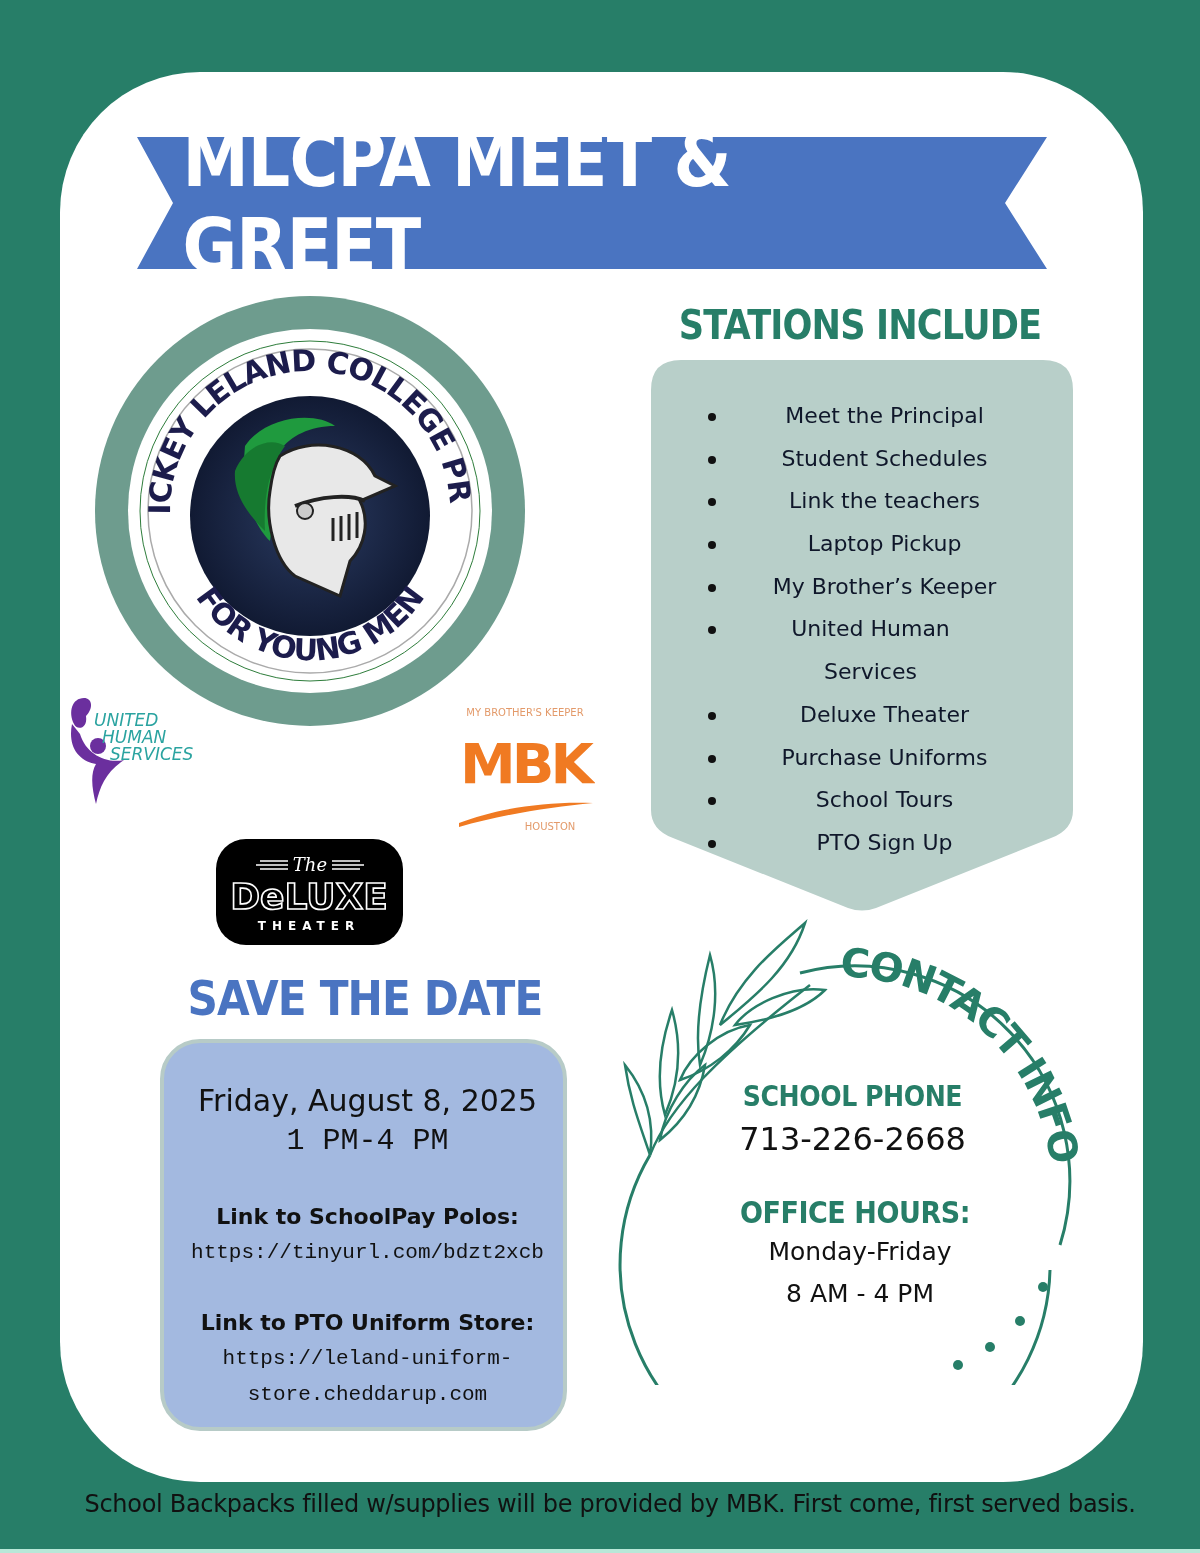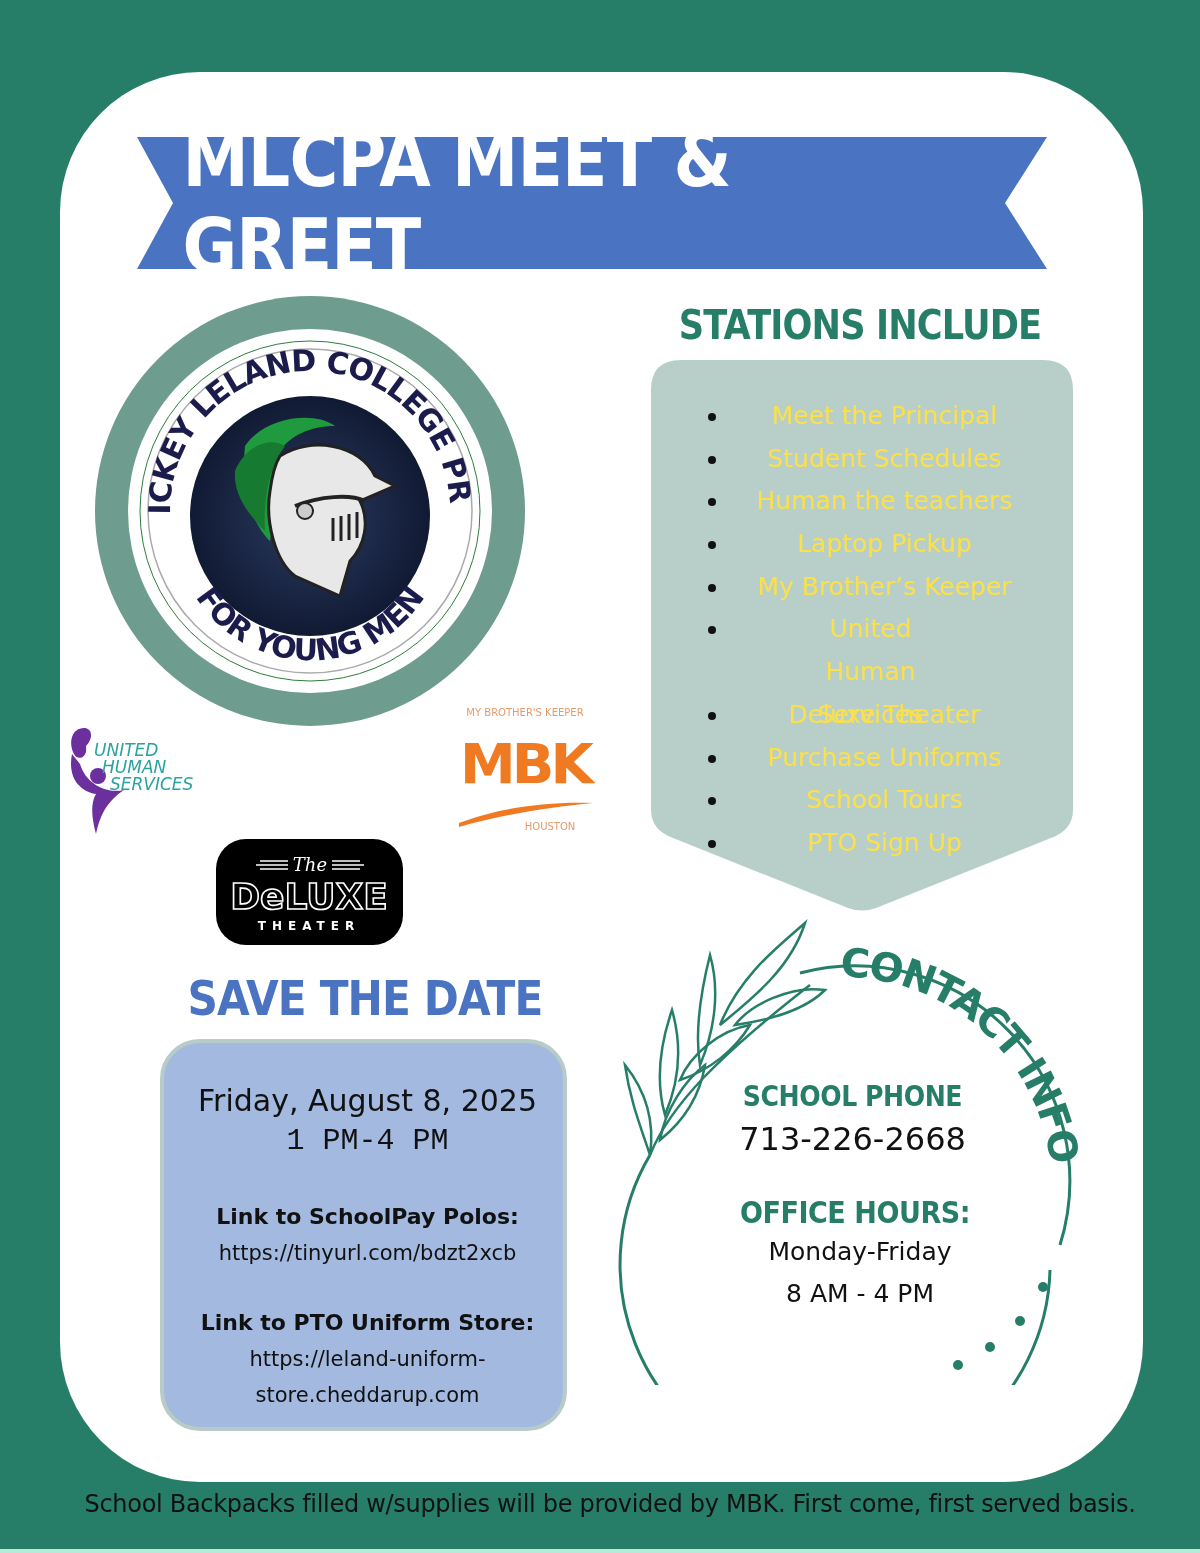--- a/index.html
+++ b/index.html
@@ -56,42 +56,42 @@
   .stations-list {
     position: absolute;
     left: 0; top: 35px; width: 100%;
     list-style: none;
   }
   .stations-list li {
     position: relative;
     height: 42.7px;
     line-height: 42.7px;
     font-family: "DejaVu Sans", sans-serif;
-    font-size: 25px;
-    color: #fde047;
+    font-size: 22px;
+    color: #0f172a;
     text-align: center;
     padding-left: 45px;
   }
   .stations-list li .bullet {
     position: absolute;
     left: 57px; top: 18px;
     width: 8px; height: 8px;
     border-radius: 50%;
     background: #111;
   }
   .stations-list li.tall { height: 85.4px; line-height: 42.7px; padding-left: 17px; }
   .stations-list li .label-text { display: inline-block; width: 270px; white-space: normal; }
   
   .school-logo {
     position: absolute;
     left: 95px; top: 296px;
     width: 430px; height: 430px;
   }
   
-  .uhs-logo { position: absolute; left: 66px; top: 724px; width: 150px; height: 112px; }
+  .uhs-logo { position: absolute; left: 66px; top: 694px; width: 150px; height: 112px; }
   .mbk-logo { position: absolute; left: 455px; top: 705px; width: 140px; height: 128px; }
   .deluxe-logo {
     position: absolute; left: 216px; top: 839px; width: 187px; height: 106px;
     background: #000;
     border-radius: 30px;
   }
   
   .save-heading {
     position: absolute;
     left: 160px; top: 970px; width: 410px;
@@ -127,20 +127,21 @@
   }
   .link-label {
     font-weight: bold;
     font-size: 22px;
     line-height: 36px;
     margin-top: 38px;
   }
   .link-url {
     font-size: 21px;
     line-height: 36px;
+    font-family: Liberation Mono, monospace;
   }
   .link-label.second { margin-top: 34px; }
   
   .contact {
     position: absolute;
     left: 610px; top: 915px;
     width: 480px; height: 470px;
   }
   .contact svg { position: absolute; left: 0; top: 0; }
   .contact-phone-label {
@@ -249,21 +250,21 @@
 </div>
 
 <div class="stations-heading">STATIONS INCLUDE</div>
 <div class="stations-box">
   <svg width="422" height="552" viewBox="0 0 422 552">
     <path d="M30,0 L392,0 Q422,0 422,30 L422,450 Q422,470 400,478 L225,548 Q211,553 197,548 L22,478 Q0,470 0,450 L0,30 Q0,0 30,0 Z" fill="#b8cfc9"></path>
   </svg>
   <ul class="stations-list">
     <li><span class="bullet"></span><span class="label-text">Meet the Principal</span></li>
     <li><span class="bullet"></span><span class="label-text">Student Schedules</span></li>
-    <li><span class="bullet"></span><span class="label-text">Human the teachers</span></li>
+    <li><span class="bullet"></span><span class="label-text">Link the teachers</span></li>
     <li><span class="bullet"></span><span class="label-text">Laptop Pickup</span></li>
     <li><span class="bullet"></span><span class="label-text">My Brother’s Keeper</span></li>
     <li class="tall"><span class="bullet"></span><span class="label-text" style="width:160px">United Human Services</span></li>
     <li><span class="bullet"></span><span class="label-text">Deluxe Theater</span></li>
     <li><span class="bullet"></span><span class="label-text">Purchase Uniforms</span></li>
     <li><span class="bullet"></span><span class="label-text">School Tours</span></li>
     <li><span class="bullet"></span><span class="label-text">PTO Sign Up</span></li>
   </ul>
 </div>
 

